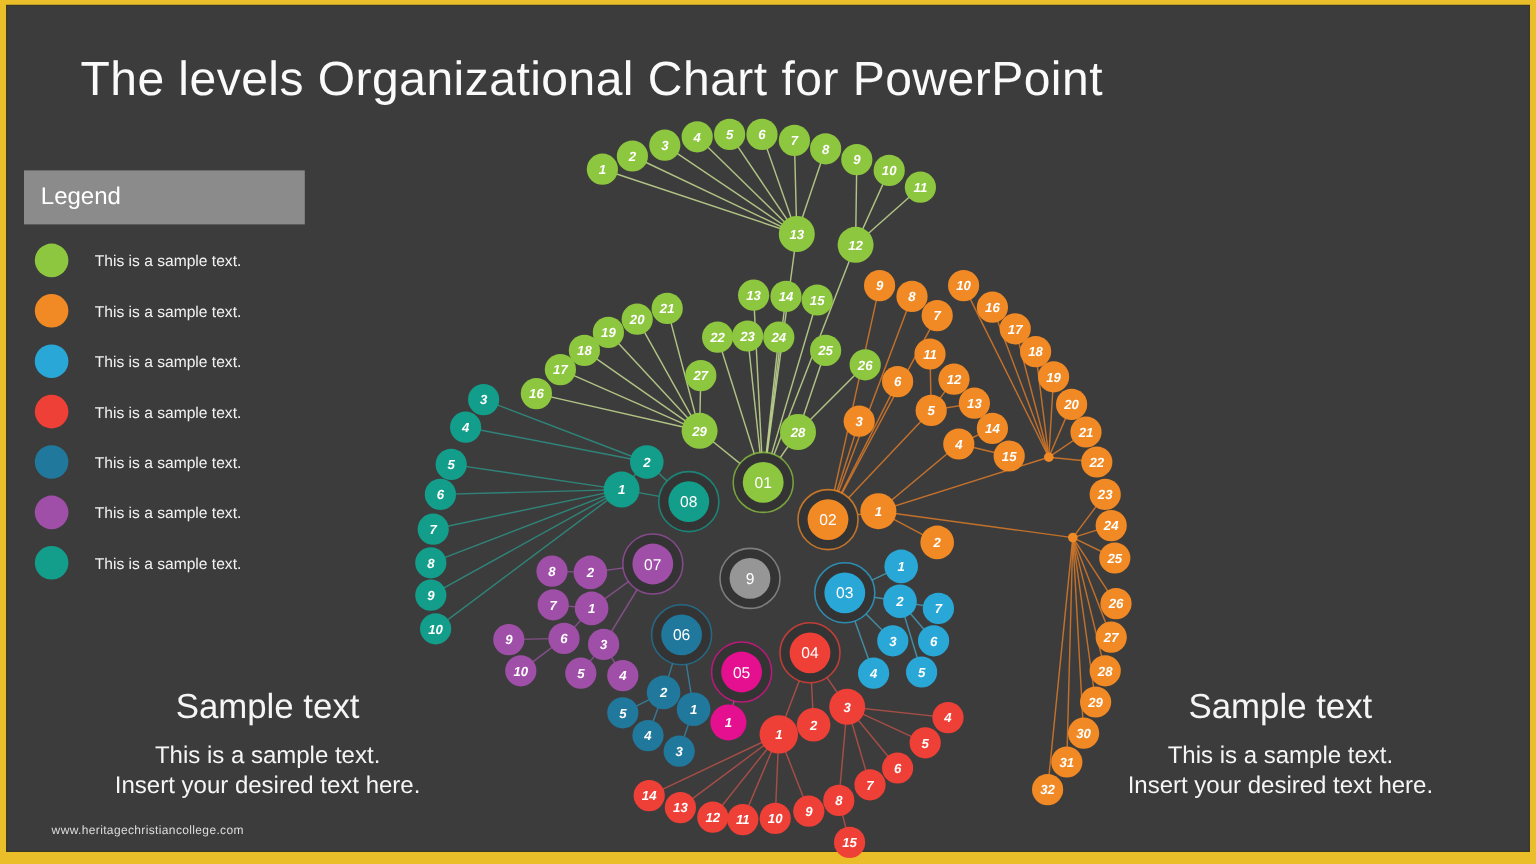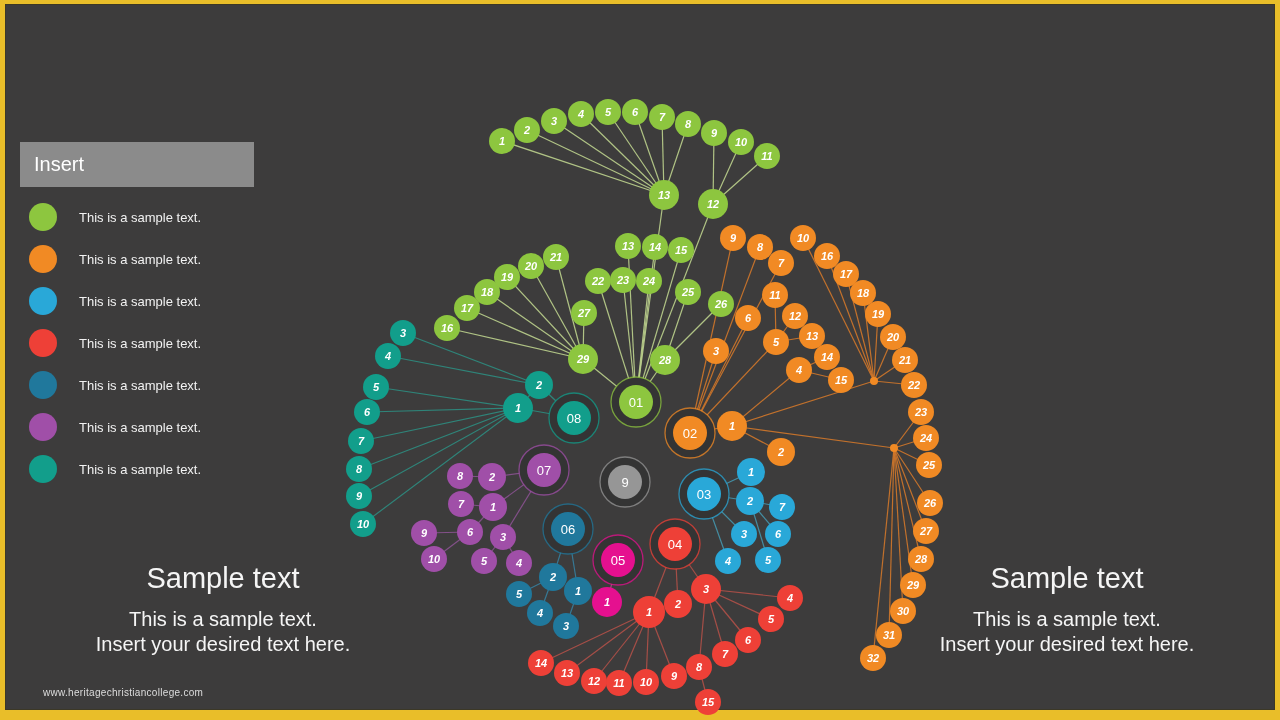--- a/index.html
+++ b/index.html
@@ -26,21 +26,21 @@
     background:#8b8b8b;color:#ffffff;font-size:20px;line-height:45px;
     height:45px;padding-left:14px;box-sizing:border-box;
   }
   .legend-rows{margin-top:16px;display:flex;flex-direction:column;gap:14px;}
   .legend-row{display:flex;align-items:center;gap:22px;padding-left:9px;height:28px;}
   .legend-swatch{width:28px;height:28px;border-radius:50%;flex:0 0 auto;}
   .legend-text{color:#f2f2f2;font-size:13px;}
   .sample{position:absolute;text-align:center;color:#f5f5f5;}
   .sample-left{left:68px;top:558px;width:300px;}
   .sample-right{left:912px;top:558px;width:300px;}
-  .sample .sample-heading{font-size:29px;font-weight:400;margin:0 0 12px 0;}
+  .sample .sample-heading{font-size:29px;font-weight:400;margin:11px 0 12px 0;}
   .sample .sample-line{font-size:20px;margin:0;line-height:25px;}
   .watermark{position:absolute;left:38px;top:683px;font-size:10px;color:#dddddd;letter-spacing:.3px;}
 </style>
 </head>
 <body>
 
 <div class="slide">
 
   <svg id="chart" viewBox="0 0 1280 720">
       <line x1="497" y1="137" x2="659" y2="191" stroke="#bcd18d" stroke-width="1.2" stroke-opacity="0.9"></line>
@@ -642,23 +642,24 @@
         <circle cx="569" cy="414" r="17" fill="#129e8b"></circle>
         <text x="569" y="414" dy="0.36em" text-anchor="middle" class="hub-label">08</text>
       </g>
       <g>
         <circle cx="620" cy="478" r="25" fill="#343434" stroke="#969696" stroke-opacity="0.75" stroke-width="1.3"></circle>
         <circle cx="620" cy="478" r="17" fill="#969696"></circle>
         <text x="620" y="478" dy="0.36em" text-anchor="middle" class="hub-label">9</text>
       </g>
     </svg>
 
+  <div class="page-title">The levels Organizational Chart for PowerPoint</div>
 
   <div class="legend-panel">
-    <div class="legend-header">Insert</div>
+    <div class="legend-header">Legend</div>
     <div class="legend-rows" id="legend-rows">
         <div class="legend-row">
           <span class="legend-swatch" style="background: rgb(141, 198, 63);"></span>
           <span class="legend-text">This is a sample text.</span>
         </div>
         <div class="legend-row">
           <span class="legend-swatch" style="background: rgb(241, 138, 36);"></span>
           <span class="legend-text">This is a sample text.</span>
         </div>
         <div class="legend-row">

